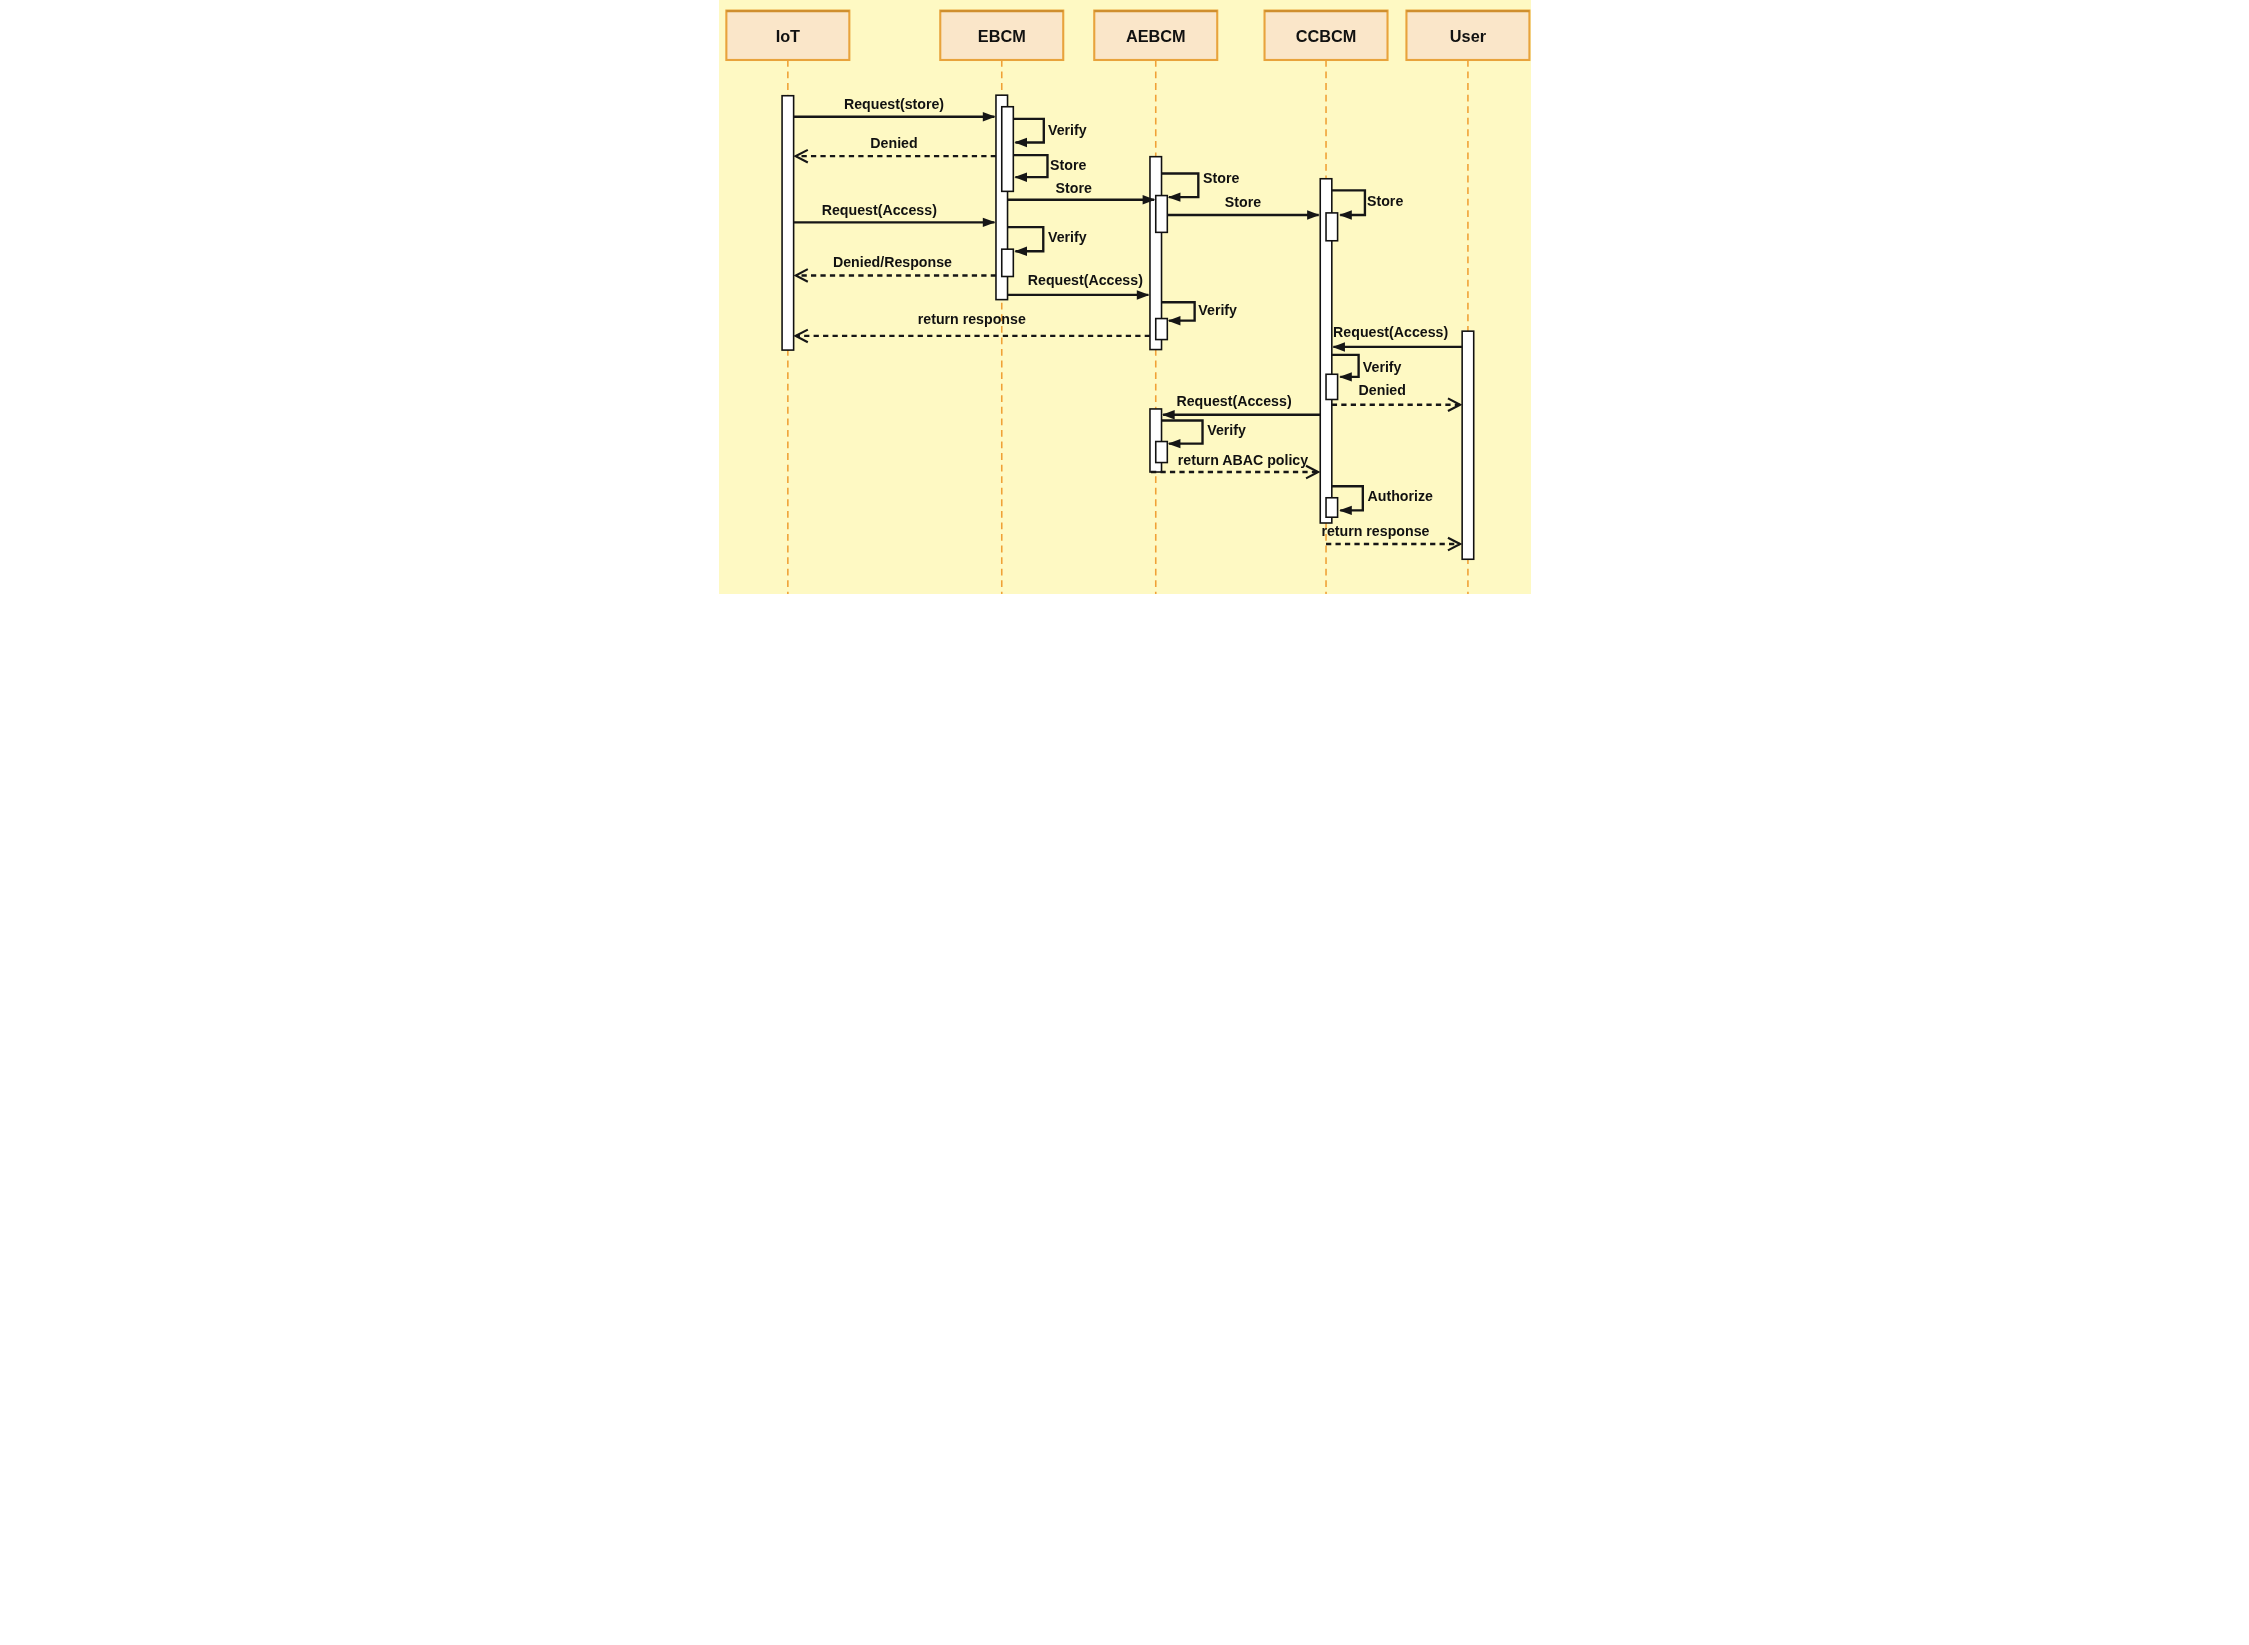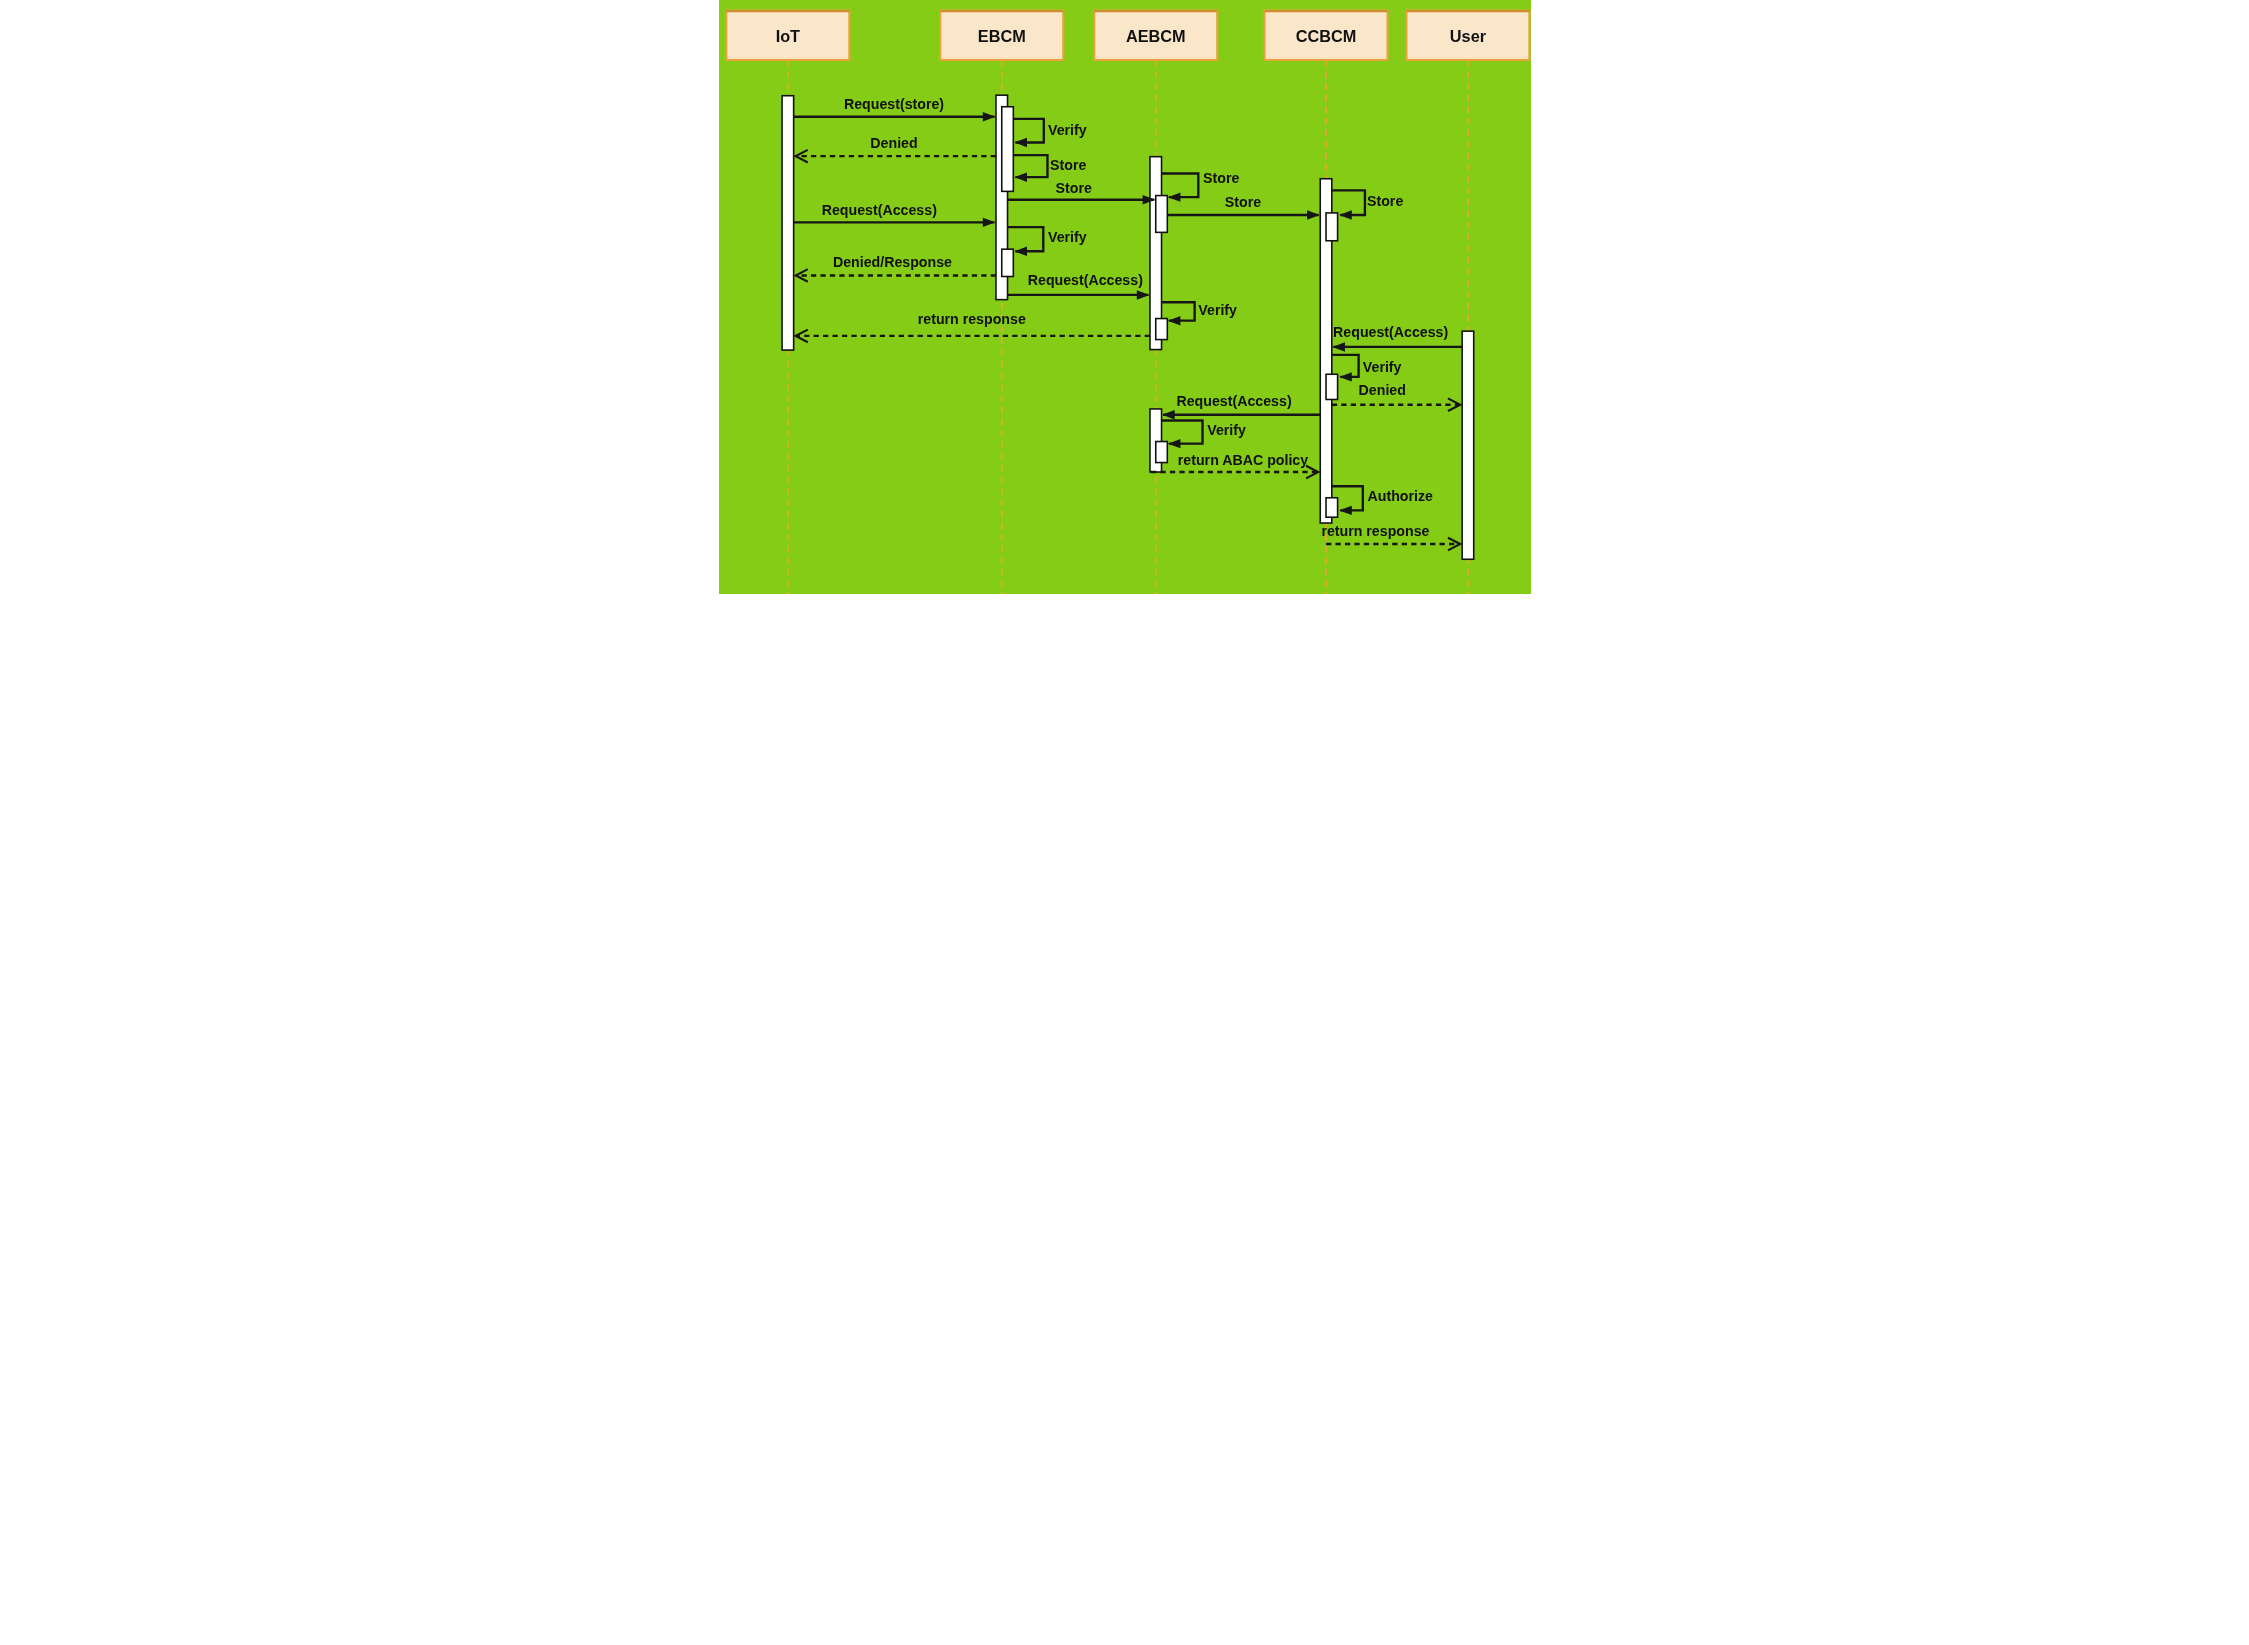--- a/index.html
+++ b/index.html
@@ -1,17 +1,17 @@
 <!DOCTYPE html>
 <html style="font-size:8.4px"><head>
 <meta charset="utf-8">
 <style>
   html,body{margin:0;padding:0;background:#ffffff;}
   body{font-family:"Liberation Sans", sans-serif;}
-  .stage{width:812px;height:594px;position:relative;background:#84cc16;margin:0 auto;text-decoration:underline;}
+  .stage{width:812px;height:594px;position:relative;background:#fef9c3;margin:0 auto;text-decoration:underline;}
   svg{display:block;}
   .lifeline{fill:none;stroke-dasharray:13 9;stroke-width:3;}
   .act{stroke-width:3;}
   .msg{stroke:#161616;stroke-width:4.5;fill:none;}
   .ret{stroke:#161616;stroke-width:4.5;fill:none;stroke-dasharray:10 8;}
   .mlabel{font-weight:bold;font-size:27px;fill:#111111;}
   .plabel{font-weight:bold;font-size:31px;fill:#111111;}
   .box-top{stroke:#cf8f2e;stroke-width:4;}
 </style>
 </head>

